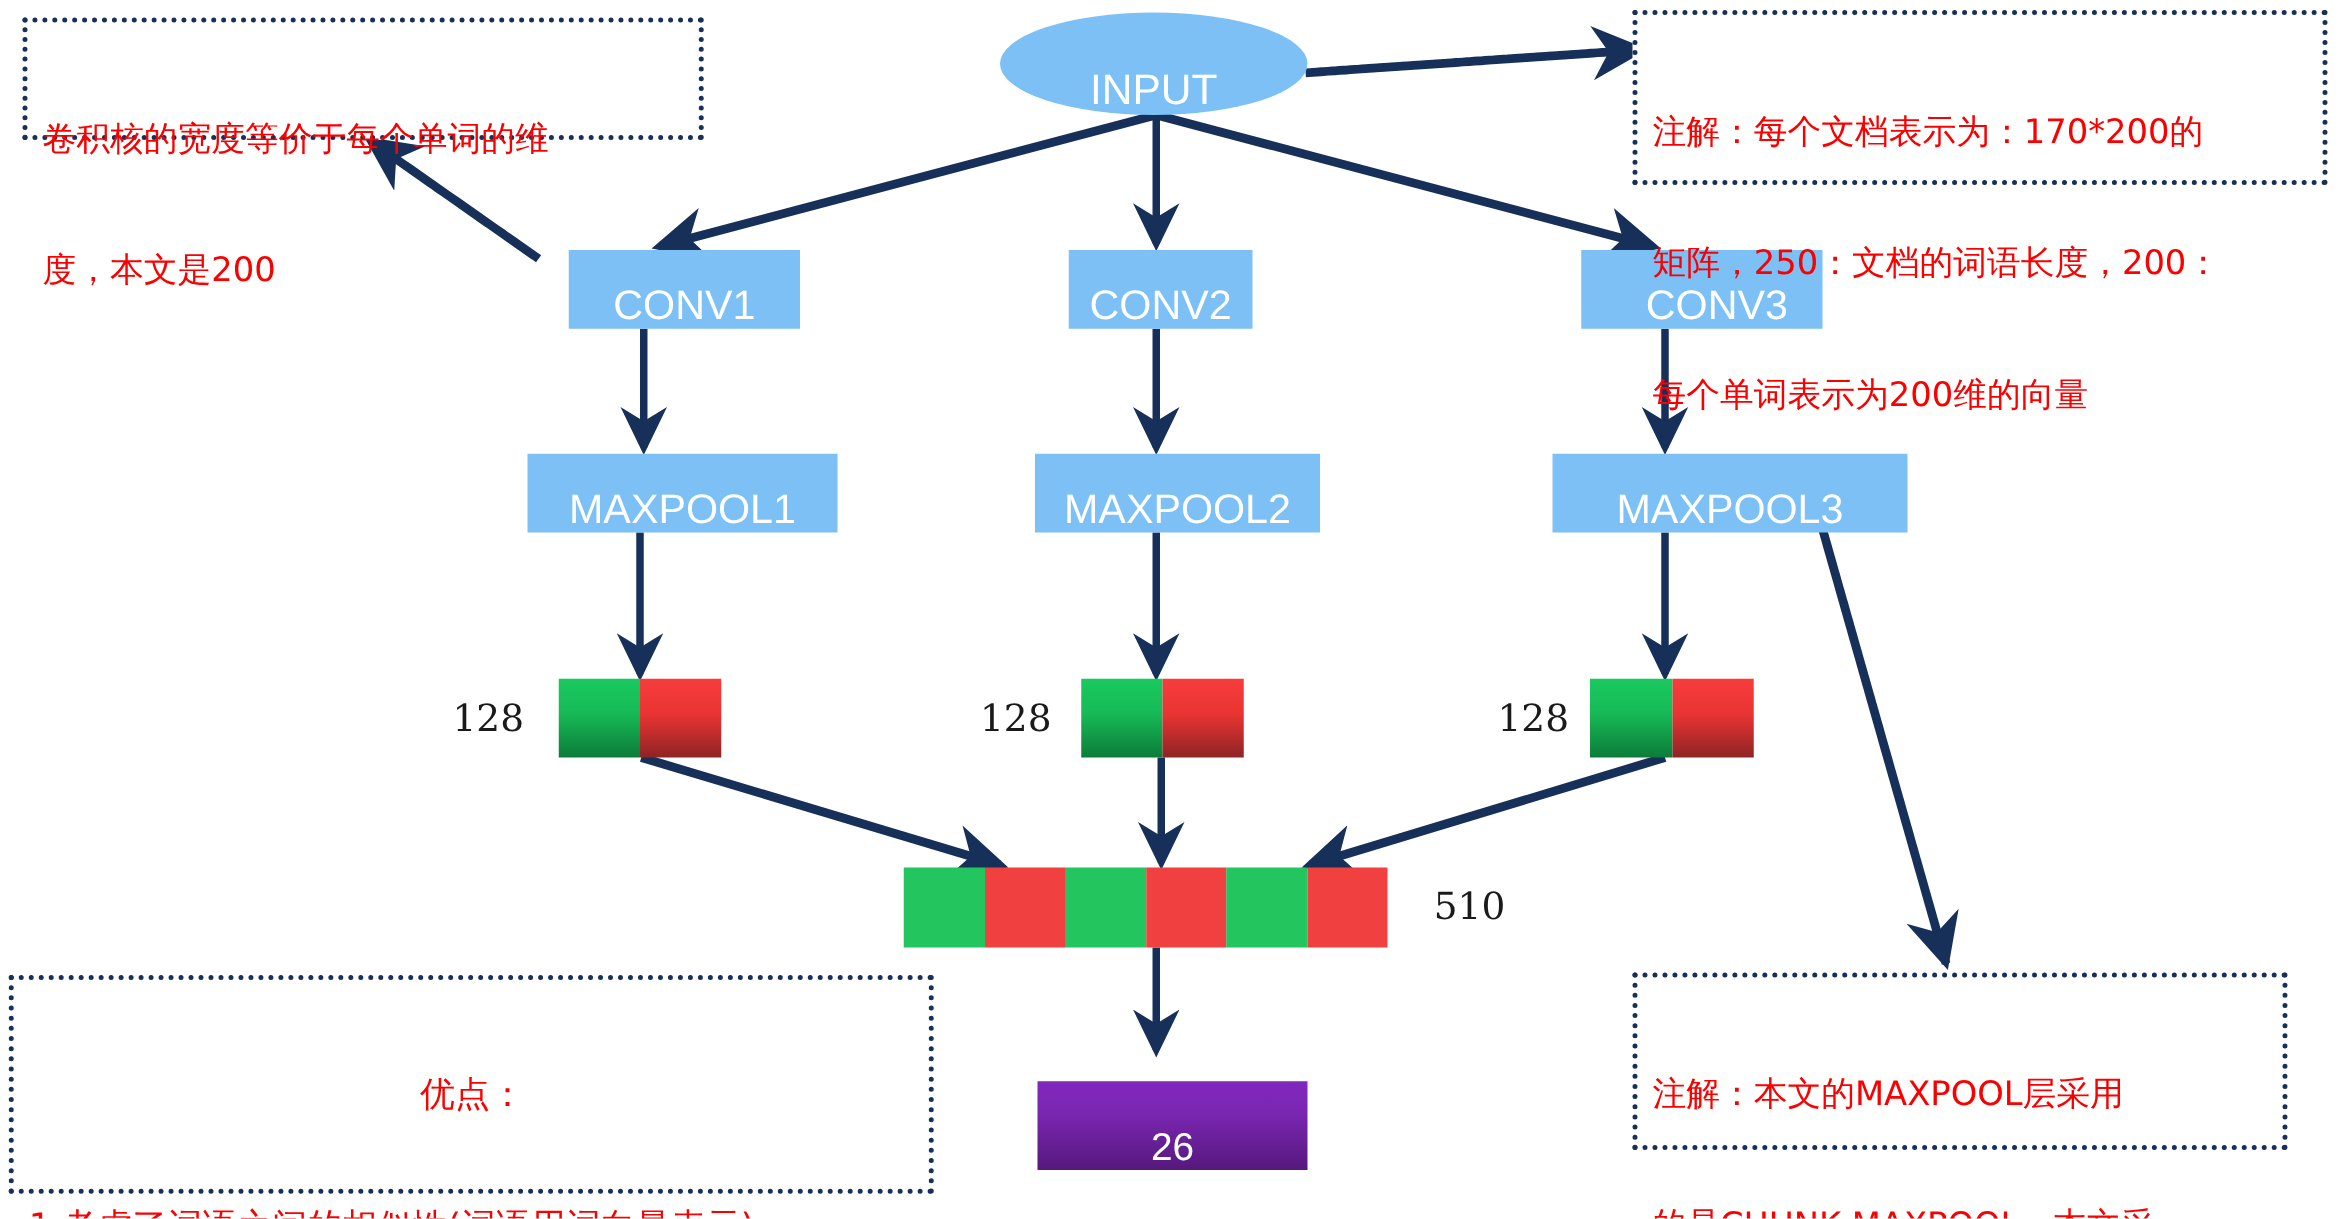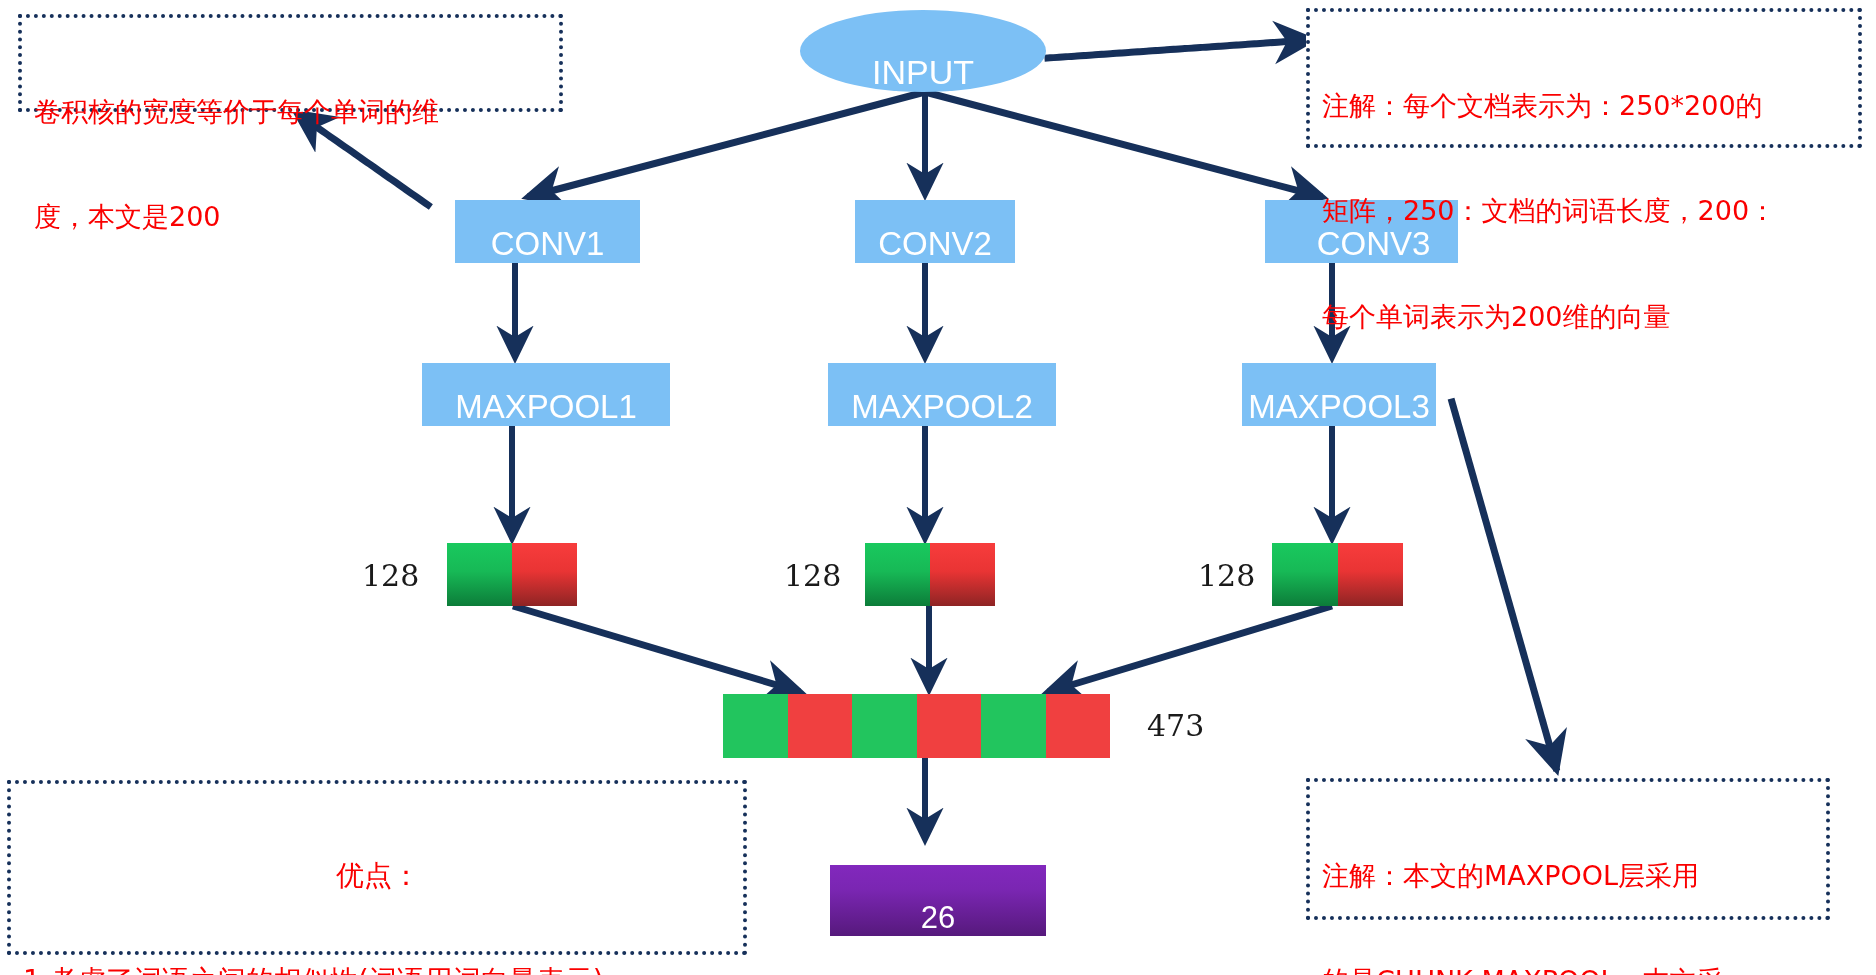--- a/index.html
+++ b/index.html
@@ -135,34 +135,34 @@
     <line x1="1452" y1="402" x2="1556" y2="768" stroke="#16305a" stroke-width="7" stroke-dasharray="2 7" stroke-linecap="square" marker-end="url(#arrowDot)"></line>
   </svg>
 
   <div class="node ellipse" style="left:800px; top:10px; width:246px; height:82px;">
     <span>INPUT</span>
   </div>
 
   <div class="node rect-blue" style="left:423px; top:200px; width:185px; height:63px;">
     <span>CONV1</span>
   </div>
-  <div class="node rect-blue" style="left:823px; top:200px; width:160px; height:63px;">
+  <div class="node rect-blue" style="left:823px; top:200px; width:147px; height:63px;">
     <span>CONV2</span>
   </div>
   <div class="node rect-blue" style="left:1233px; top:200px; width:193px; height:63px;padding-left:24px;">
     <span>CONV3</span>
   </div>
 
   <div class="node rect-blue" style="left:390px; top:363px; width:248px; height:63px;">
     <span>MAXPOOL1</span>
   </div>
   <div class="node rect-blue" style="left:796px; top:363px; width:228px; height:63px;">
     <span>MAXPOOL2</span>
   </div>
-  <div class="node rect-blue" style="left:1210px; top:363px; width:194px; height:63px;">
+  <div class="node rect-blue" style="left:1210px; top:363px; width:284px; height:63px;">
     <span>MAXPOOL3</span>
   </div>
 
   <div class="bar" style="left:447px; top:543px; width:130px; height:63px;">
     <div class="seg green" style="width:50%"></div>
     <div class="seg red" style="width:50%"></div>
   </div>
   <div class="numlabel" style="left:362px; top:558px;">128</div>
 
   <div class="bar" style="left:865px; top:543px; width:130px; height:63px;">
@@ -178,33 +178,33 @@
   <div class="numlabel" style="left:1198px; top:558px;">128</div>
 
   <div class="bar" style="left:723px; top:694px; width:387px; height:64px;">
     <div class="seg greenflat" style="width:16.6667%"></div>
     <div class="seg redflat" style="width:16.6667%"></div>
     <div class="seg greenflat" style="width:16.6667%"></div>
     <div class="seg redflat" style="width:16.6667%"></div>
     <div class="seg greenflat" style="width:16.6667%"></div>
     <div class="seg redflat" style="width:16.6667%"></div>
   </div>
-  <div class="numlabel" style="left:1147px; top:708px;">473</div>
+  <div class="numlabel" style="left:1147px; top:708px;">510</div>
 
   <div class="node rect-purple" style="left:830px; top:865px; width:216px; height:71px;">
     <span>26</span>
   </div>
 
   <div class="anno" style="left:18px; top:14px; width:545px; height:98px;">
     <span class="anno-line">卷积核的宽度等价于每个单词的维</span>
     <span class="anno-line">度，本文是200</span>
   </div>
 
   <div class="anno" style="left:1306px; top:8px; width:556px; height:140px;">
-    <span class="anno-line">注解：每个文档表示为：250*200的</span>
+    <span class="anno-line">注解：每个文档表示为：170*200的</span>
     <span class="anno-line">矩阵，250：文档的词语长度，200：</span>
     <span class="anno-line">每个单词表示为200维的向量</span>
   </div>
 
   <div class="anno" style="left:1306px; top:778px; width:524px; height:142px;">
     <span class="anno-line">注解：本文的MAXPOOL层采用</span>
     <span class="anno-line">的是CHUNK MAXPOOL，本文采</span>
     
   </div>
 

